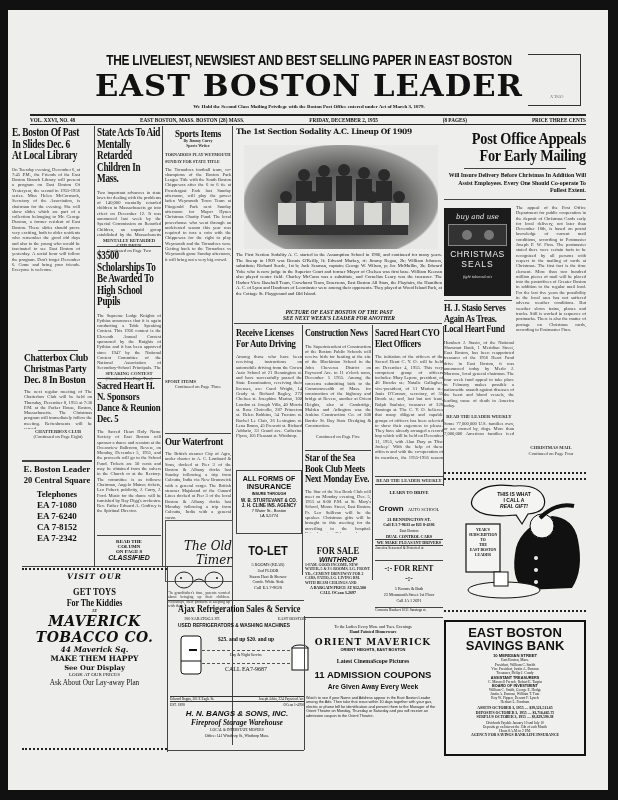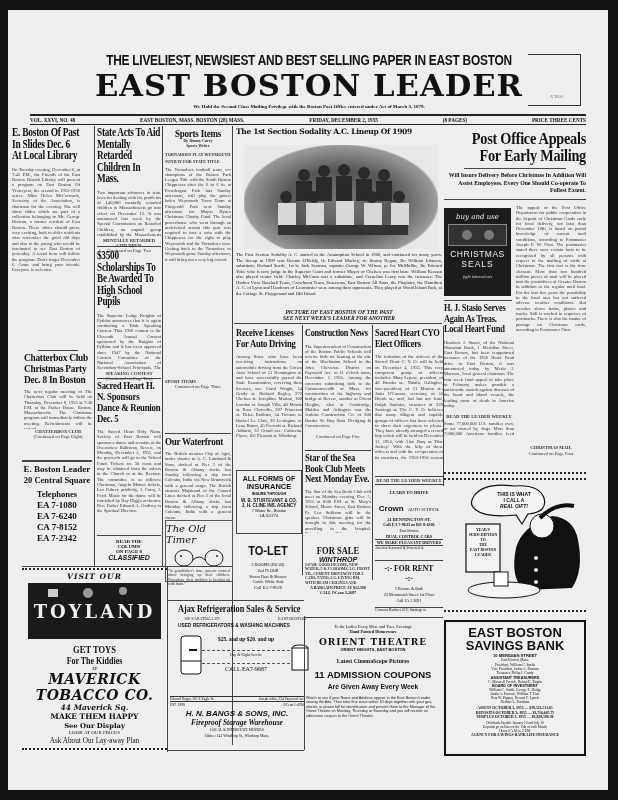--- a/index.html
+++ b/index.html
@@ -108,21 +108,21 @@
   <div class="body" style="margin-top:2px;height:212px;overflow:hidden;">The Tornadoes football team, co-champions of the Boston Park League Title with the South Boston Chippewas after the 6 to 6 tie at Prendergast Park last Sunday afternoon, will play the power laden Weymouth Town Team at Fitzgerald Park next Sunday afternoon for Mayor Hynes Christmas Charity Fund. The local powerhouse who went through an undefeated season this year was required to toss a coin with the Chippewas for the right to play Weymouth and the Tornadoes won. Getting back to the Tornadoes vs Weymouth game Sunday afternoon, it will bring out a very big crowd.</div>
   <div class="body" style="font-weight:bold;">SPORT ITEMS</div>
   <div class="body center">Continued on Page Three</div>
 </div>
 <div class="abs hline" style="left:165px;top:433px;width:66px;"></div>
 <div class="abs" style="left:165px;top:436px;width:66px;">
   <div class="hd" style="font-size:11px;transform:scaleX(0.82);transform-origin:left;width:80px;">Our Waterfront</div>
   <div class="body" style="margin-top:4px;height:68px;overflow:hidden;">The British steamer City of Agra, under charter to A. C. Lombard &amp; Sons, docked at Pier 3 of the Boston &amp; Albany docks last Sunday following a trip from Calcutta, India via New Brunswick with a general cargo. The British steamer Majakand of the Cunard Lines docked at Pier 3 of the local Boston &amp; Albany docks last Monday following a trip from Calcutta, India with a general cargo.</div>
 </div>
 <div class="abs" style="left:165px;top:520px;width:66px;height:60px;border:1px solid #555;">
-  <div style="font-family:'DejaVu Serif',serif;font-style:italic;font-size:10px;text-align:left;margin-top:2px;">The Old Timer</div>
+  <div style="font-family:'DejaVu Serif',serif;font-style:italic;font-size:12px;text-align:right;margin-top:18px;">The Old Timer</div>
   <svg width="60" height="22" style="display:block;margin:1px auto;">
     <ellipse cx="15" cy="12" rx="9" ry="8" fill="none" stroke="#222" stroke-width="1"></ellipse>
     <ellipse cx="45" cy="12" rx="9" ry="8" fill="none" stroke="#222" stroke-width="1"></ellipse>
     <path d="M24 14 Q30 8 36 14" stroke="#222" fill="none"></path>
     <circle cx="12" cy="10" r="1" fill="#222"></circle>
       <circle cx="48" cy="10" r="1" fill="#222"></circle>
   </svg>
   <div class="body" style="font-size:3.8px;line-height:4.3px;padding:0 2px;">"In grandfather's time, parents worried about bringing up their children. Nowadays, their problem is keeping up with them."</div>
 </div>
 
@@ -314,28 +314,20 @@
     <div>Deposits go on Interest the 15th of each Month</div>
     <div>Hours 8 A.M. to 2 P.M.</div>
   </div>
   <div style="font-size:3.8px;font-weight:bold;font-family:'Liberation Serif',serif;">AGENCY FOR SAVINGS BANK LIFE INSURANCE</div>
 </div>
 
 <div class="abs hline" style="left:22px;top:566px;width:210px;"></div>
 <div class="abs" style="left:22px;top:568px;width:145px;height:6px;border-top:2px dotted #222;"></div>
 <div class="abs center" style="left:22px;top:572px;width:145px;">
   <div style="font-family:'DejaVu Serif',serif;font-style:italic;font-weight:bold;font-size:7.5px;letter-spacing:1px;">VISIT OUR</div>
-  <div style="margin:2px 6px 0 6px;height:56px;background:#1a1a1a;position:relative;">
-    <div style="position:absolute;left:0;right:0;top:18px;color:#eee;font-family:'DejaVu Serif',serif;font-weight:bold;font-size:18px;letter-spacing:3px;">TOYLAND</div>
-    <svg width="133" height="16" style="position:absolute;left:0;top:2px;">
-        <circle cx="60" cy="8" r="5" fill="#999"></circle>
-        <circle cx="95" cy="6" r="4" fill="#999"></circle>
-        <rect x="20" y="4" width="10" height="8" fill="#ccc"></rect>
-      </svg>
-  </div>
   <div style="font-family:'Liberation Serif',serif;font-weight:bold;font-size:10px;margin-top:5px;transform:scaleX(0.85);">GET TOYS</div>
   <div style="font-family:'Liberation Serif',serif;font-weight:bold;font-size:10px;transform:scaleX(0.8);">For The Kiddies</div>
   <div style="font-size:4px;font-weight:bold;">AT</div>
   <div style="font-family:'DejaVu Serif',serif;font-weight:bold;font-style:italic;font-size:14px;letter-spacing:0.5px;">MAVERICK TOBACCO CO.</div>
   <div style="font-family:'DejaVu Serif',serif;font-weight:bold;font-style:italic;font-size:7.5px;">44 Maverick Sq.</div>
   <div style="font-family:'DejaVu Serif',serif;font-weight:bold;font-size:7.5px;">MAKE THEM HAPPY</div>
   <div style="font-family:'DejaVu Serif',serif;font-weight:bold;font-size:6.8px;margin-top:1px;">See Our Display</div>
   <div style="font-size:5px;">LOOK AT OUR PRICES</div>
   <div style="font-family:'Liberation Serif',serif;font-size:8.5px;transform:scaleX(0.85);">Ask About Our Lay-away Plan</div>
 </div>
@@ -380,21 +372,21 @@
   <div class="center" style="font-size:3.6px;margin-top:1px;">LOCAL &amp; INTERSTATE MOVERS</div>
   <div class="center" style="font-size:3.8px;margin-top:2px;">Office: 141 Winthrop St., Winthrop Mass.</div>
 </div>
 <div class="abs hline" style="left:168px;top:750px;width:136px;"></div>
 <div class="abs vline" style="left:304px;top:616px;height:134px;"></div>
 
 <div class="abs hline" style="left:305px;top:617px;width:138px;"></div>
 <div class="abs center" style="left:306px;top:624px;width:134px;">
   <div style="font-size:4.2px;">To the Ladies Every Mon. and Tues. Evenings</div>
   <div style="font-size:4.2px;font-weight:bold;">Hand Painted Dinnerware</div>
-  <div style="font-family:'DejaVu Serif',serif;font-weight:900;font-size:9px;letter-spacing:1px;margin-top:3px;">ORIENT THEATRE</div>
+  <div style="font-family:'DejaVu Serif',serif;font-weight:900;font-size:9px;letter-spacing:1px;margin-top:3px;">ORIENT MAVERICK</div>
   <div style="font-family:'Liberation Sans',sans-serif;font-weight:bold;font-size:4px;">ORIENT HEIGHTS, EAST BOSTON</div>
   <div style="font-size:5.8px;font-weight:bold;margin-top:6px;">Latest CinemaScope Pictures</div>
   <div style="font-family:'Liberation Sans',sans-serif;font-weight:bold;font-size:9.5px;margin-top:5px;">11 ADMISSION COUPONS</div>
   <div style="font-family:'Liberation Sans',sans-serif;font-weight:bold;font-size:7.5px;margin-top:2px;transform:scaleX(0.9);">Are Given Away Every Week</div>
   <div class="body" style="font-family:'Liberation Sans',sans-serif;font-size:3.8px;line-height:4.4px;text-align:left;margin-top:5px;color:#222;">Watch to see if your Name and Address appear in the East Boston Leader among the Ads. Then take that issue within 10 days together with your gas, electric or phone bill for identification and present them to the Manager of the Orient Theatre on Monday, Thursday or Saturday and you will receive an admission coupon to the Orient Theatre.</div>
 </div>
 
 <div class="abs" style="left:0;top:0;width:618px;height:10px;background:#111;"></div>
 <div class="abs" style="left:0;top:790px;width:618px;height:10px;background:#111;"></div>
 <div class="abs" style="left:608px;top:0;width:10px;height:800px;background:#111;"></div>

